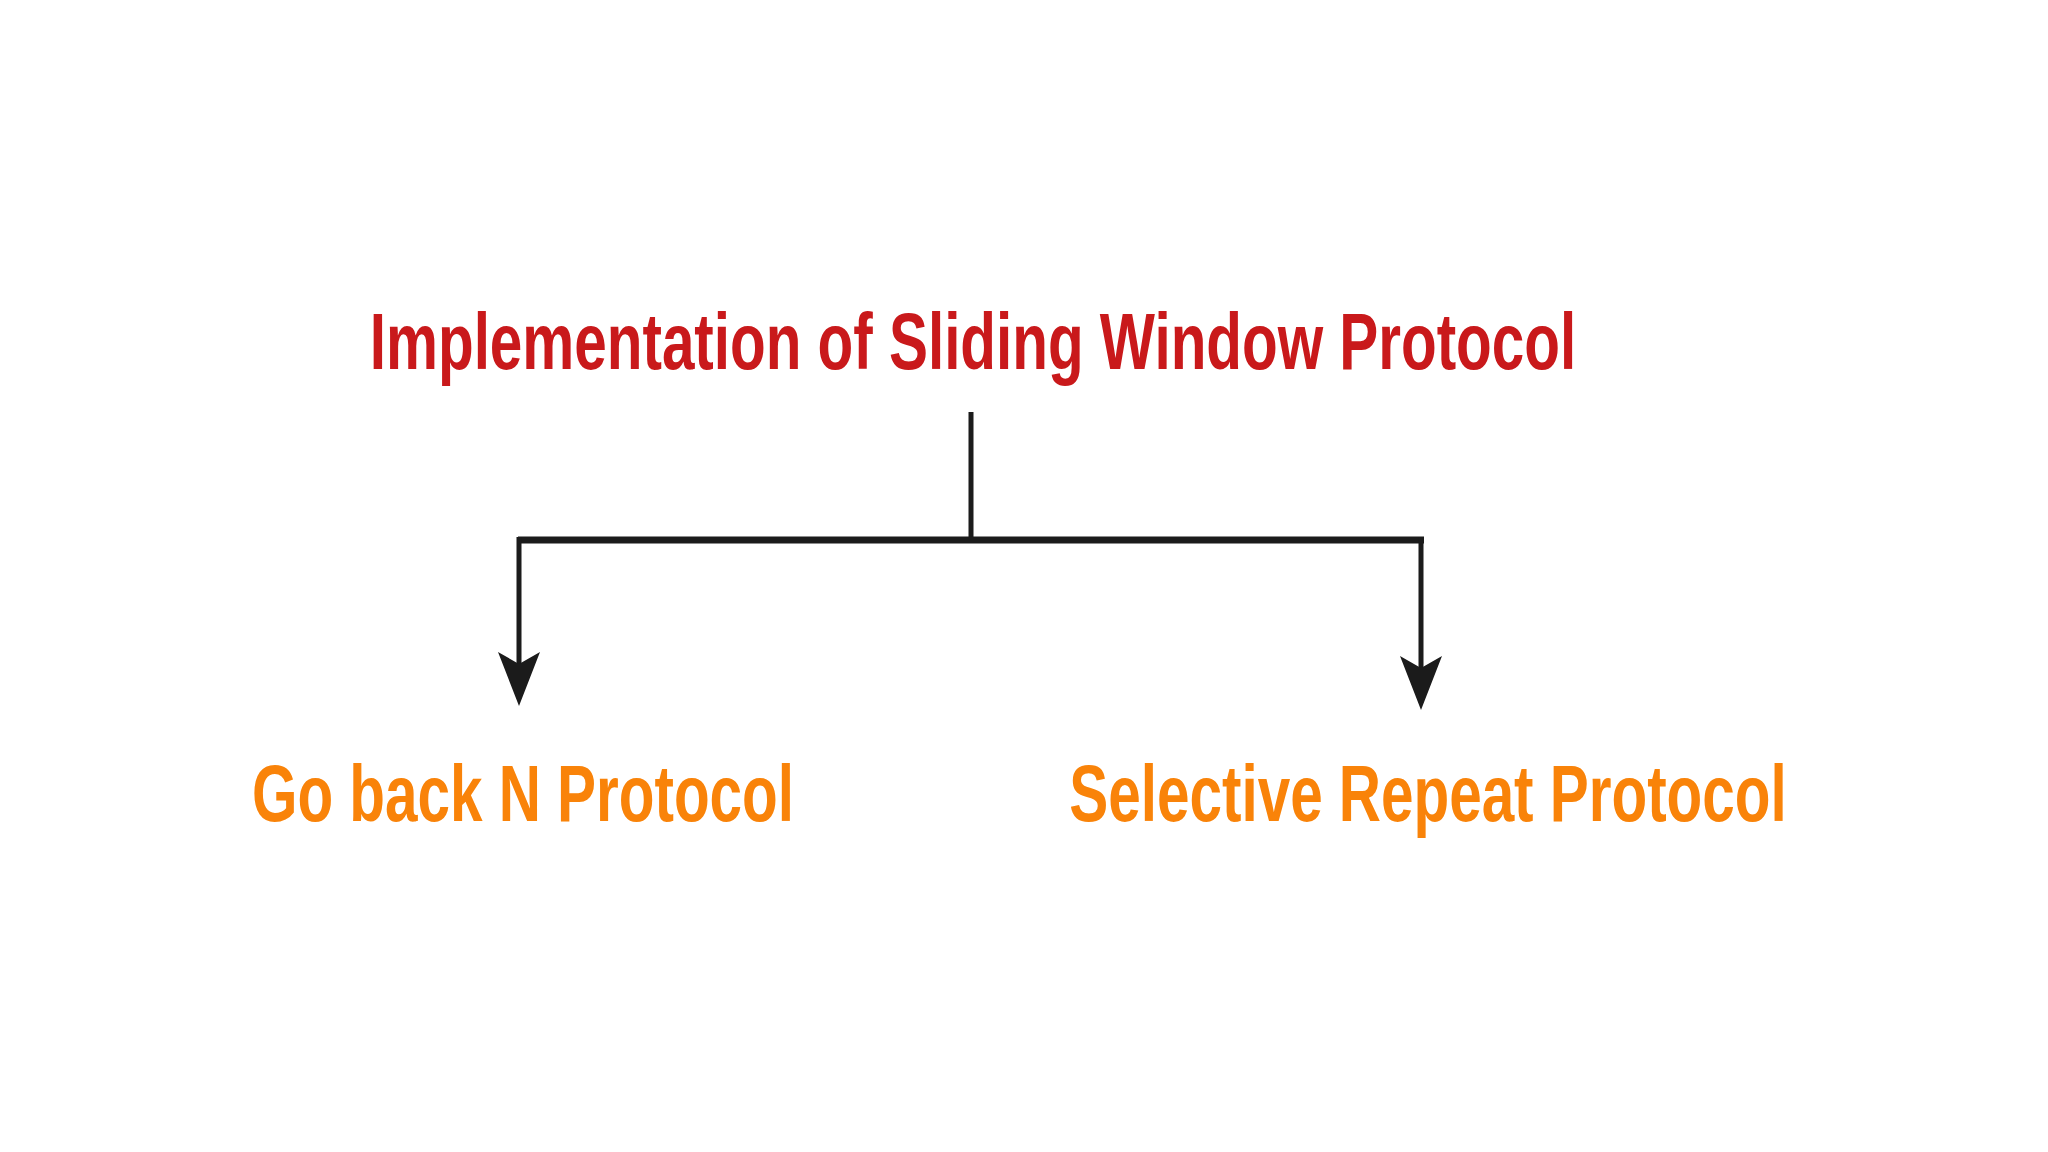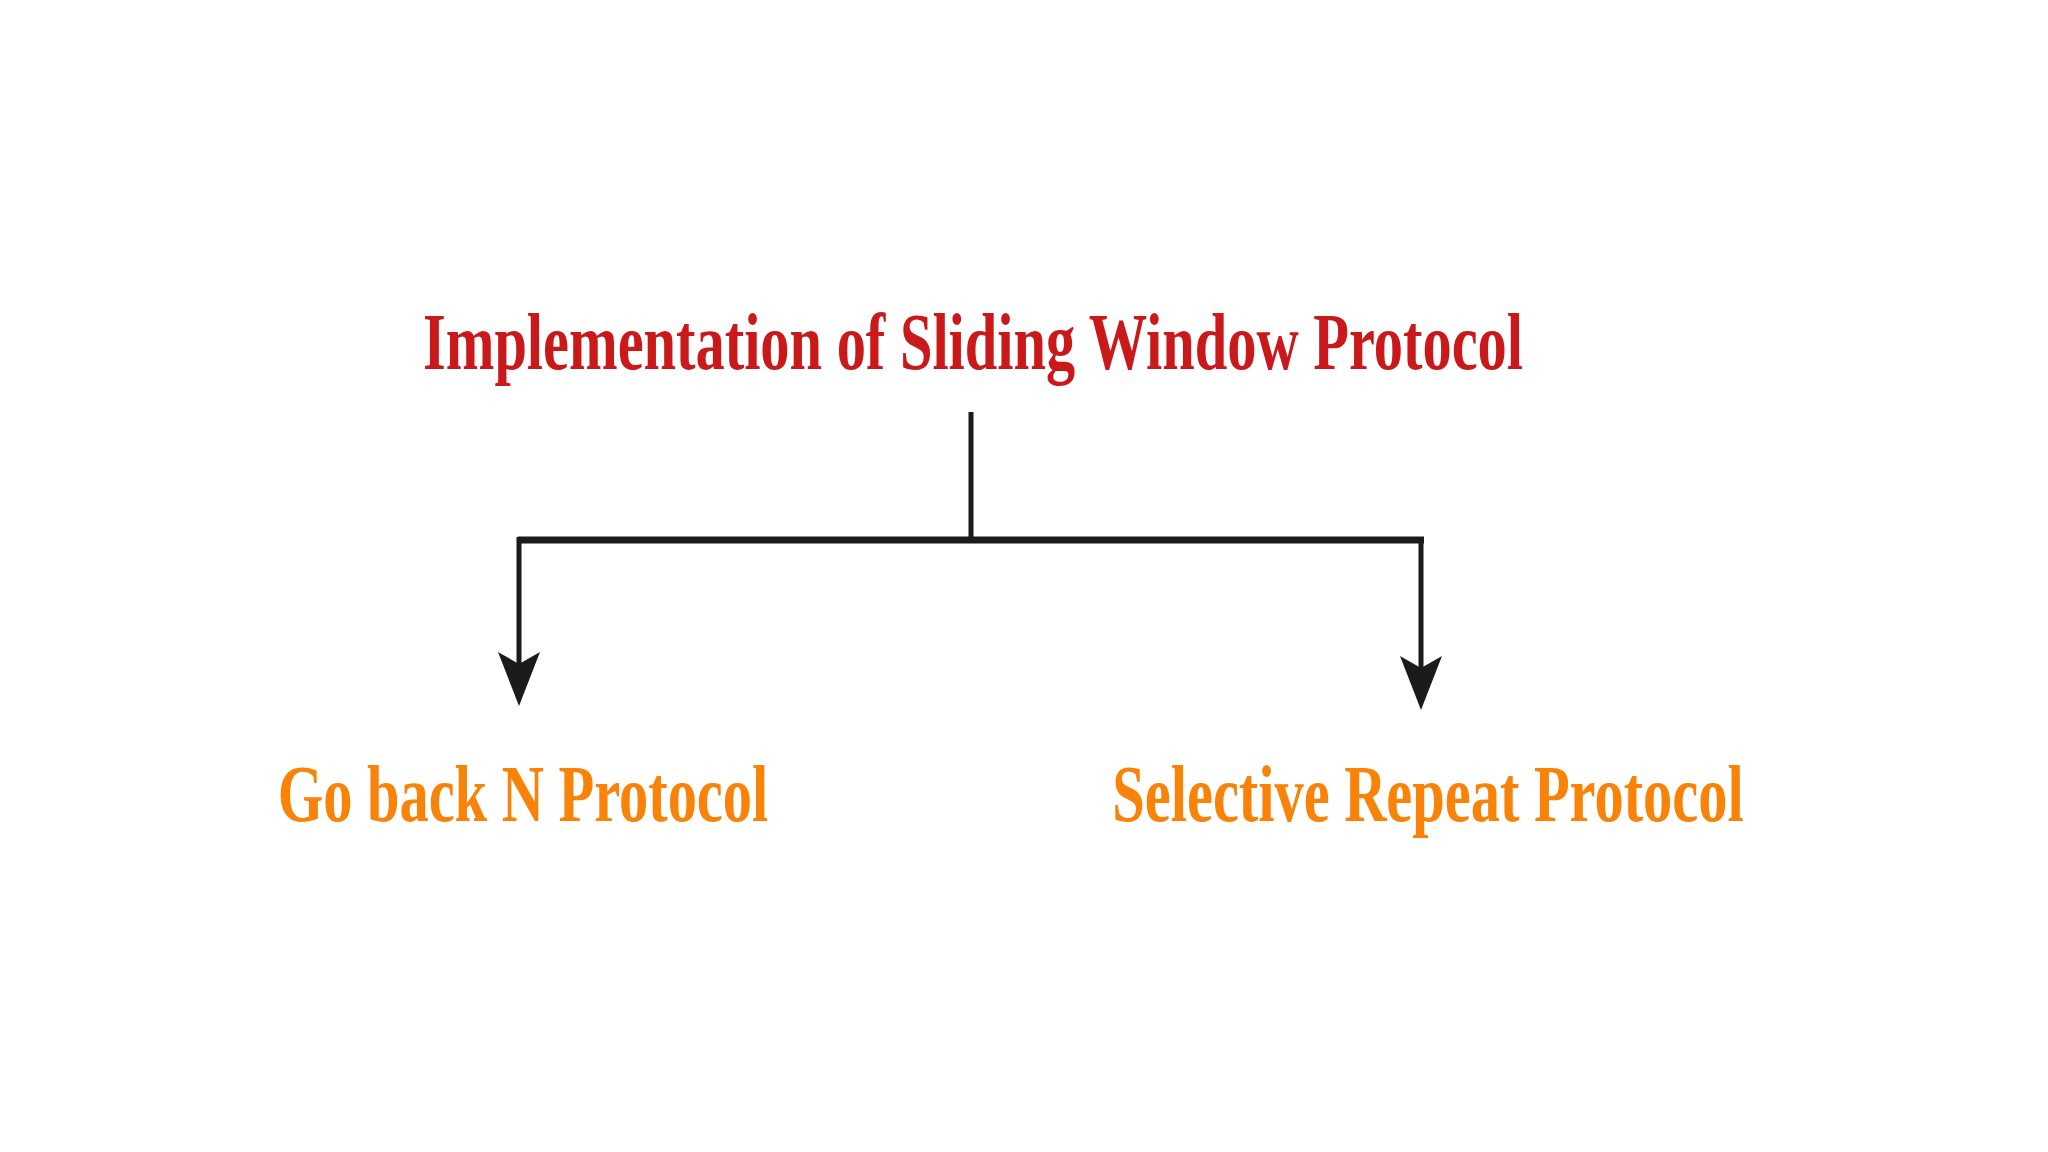--- a/index.html
+++ b/index.html
@@ -6,21 +6,21 @@
     margin: 0;
     padding: 0;
     background: #ffffff;
   }
   #canvas {
     position: relative;
     width: 1851px;
     height: 1152px;
     background: #ffffff;
     overflow: hidden;
-    font-family: Liberation Serif, serif;
+    font-family: Liberation Sans, sans-serif;
   }
   .node-label {
     position: absolute;
     white-space: nowrap;
     font-weight: bold;
     font-size: 80px;
     line-height: 80px;
     transform: translateX(-50%) scaleX(0.73);
   }
   .root-label {

